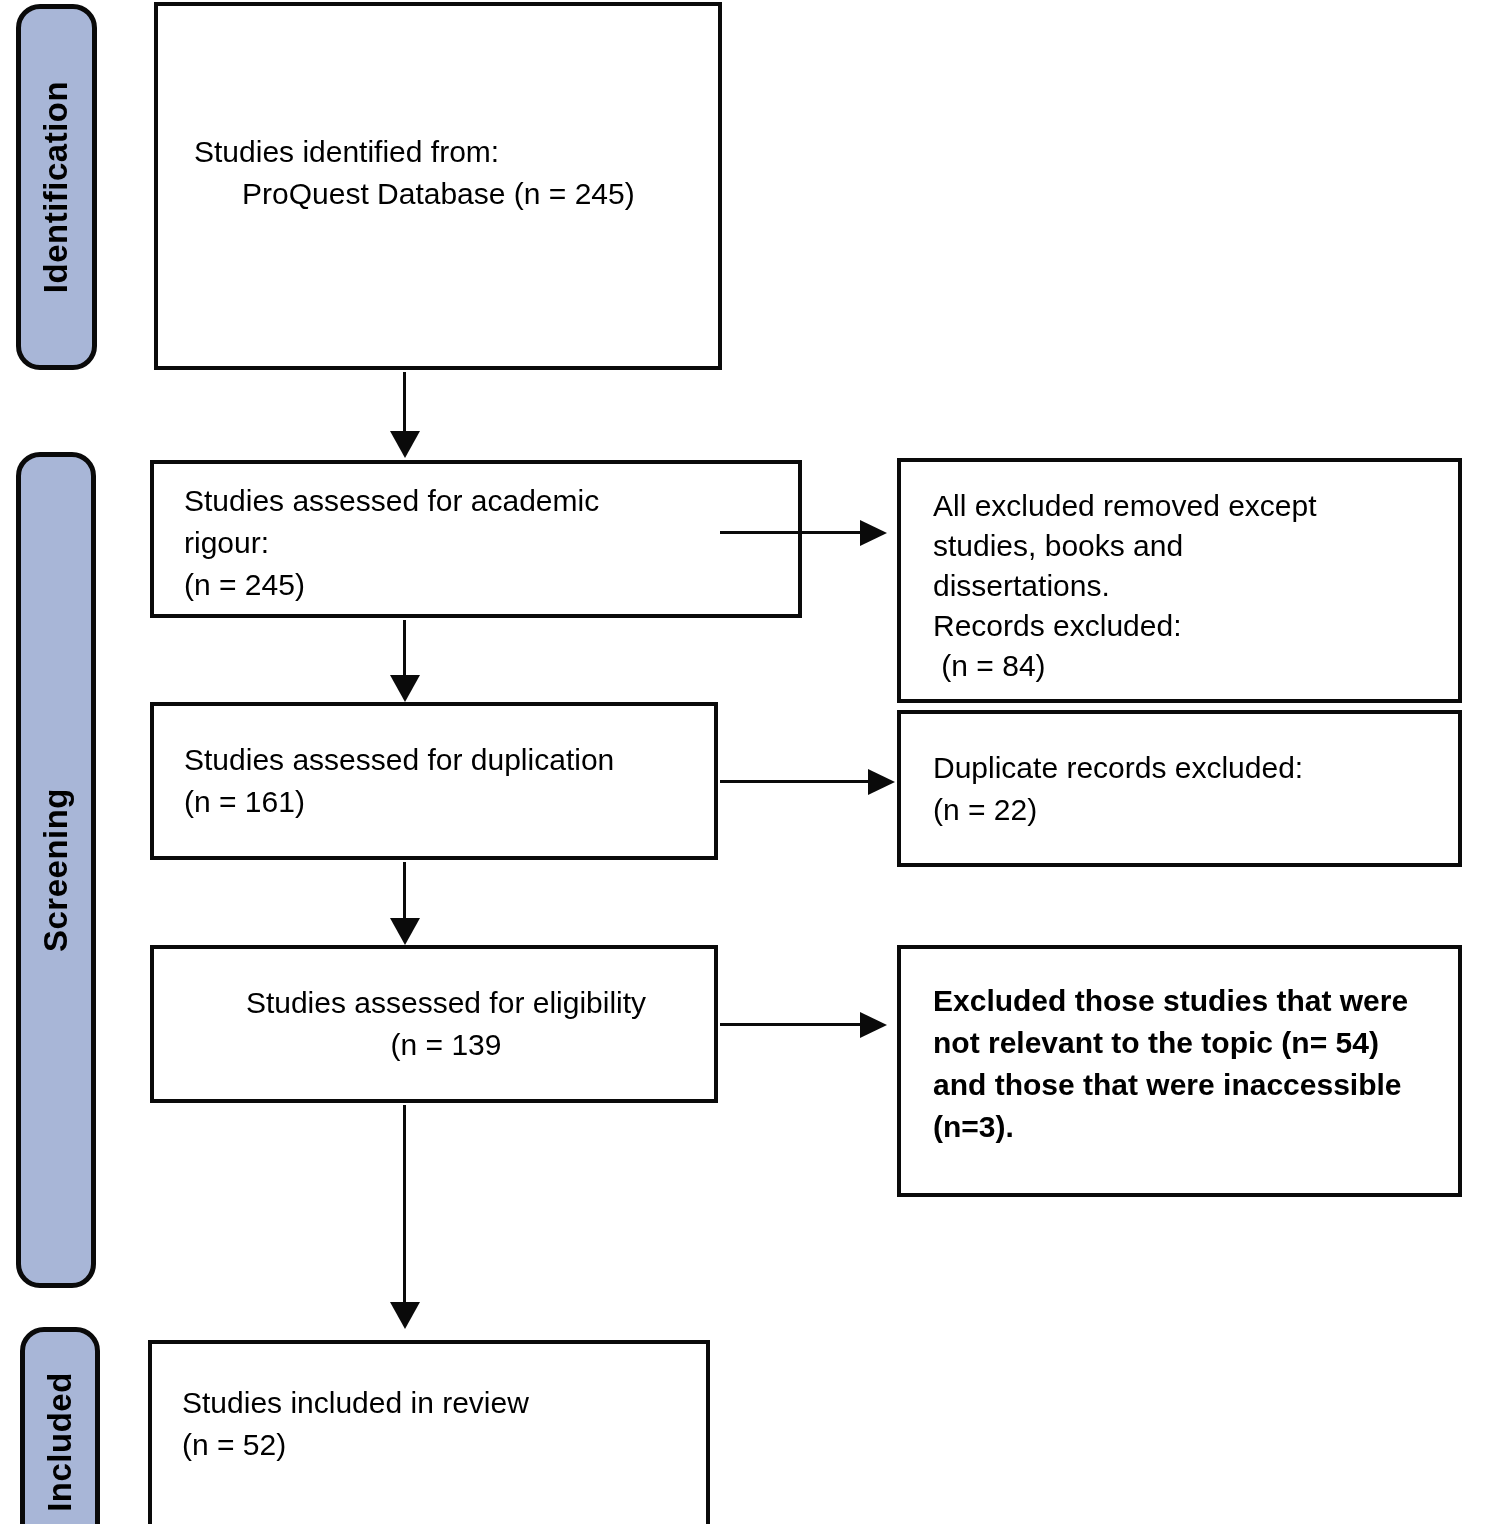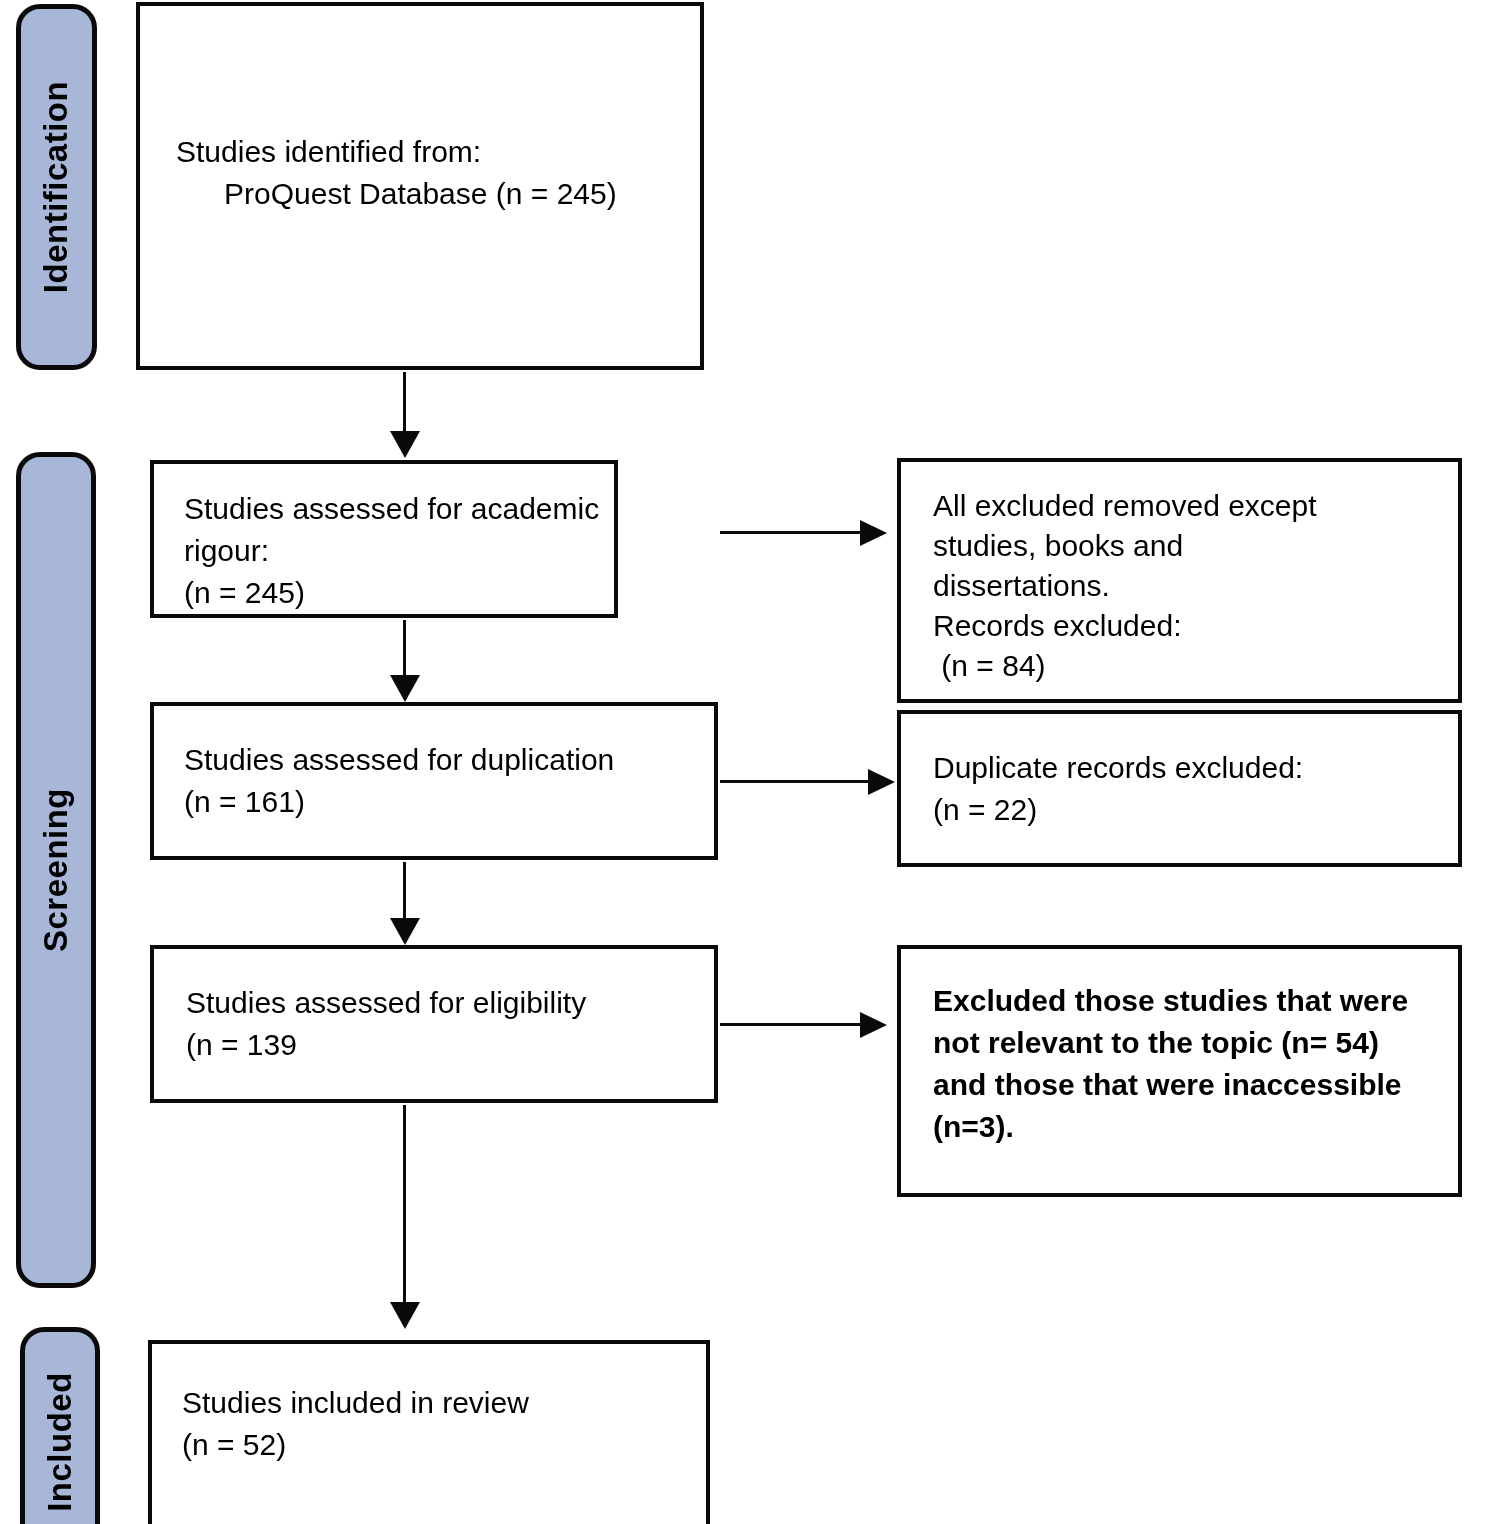--- a/index.html
+++ b/index.html
@@ -46,25 +46,25 @@
     border: 4px solid #0a0a0a;
     box-sizing: border-box;
     display: flex;
     flex-direction: column;
     justify-content: center;
     font-size: 30px;
     line-height: 42px;
   }
   .box .line { white-space: pre-wrap; }
 
-  .box-identified  { left: 136px; top: 2px;    width: 568px; height: 368px; padding-left: 36px; padding-bottom: 26px; }
+  .box-identified  { left: 154px; top: 2px;    width: 568px; height: 368px; padding-left: 36px; padding-bottom: 26px; }
   .box-identified .indent { margin-left: 48px; }
-  .box-rigour      { left: 150px; top: 460px;  width: 468px; height: 158px; padding-left: 30px; padding-top: 8px; justify-content: flex-end; }
+  .box-rigour      { left: 150px; top: 460px;  width: 652px; height: 158px; padding-left: 30px; padding-top: 8px; }
   .box-duplication { left: 150px; top: 702px;  width: 568px; height: 158px; padding-left: 30px; }
-  .box-eligibility { left: 150px; top: 945px;  width: 568px; height: 158px; padding-left: 32px; }
+  .box-eligibility { left: 150px; top: 945px;  width: 568px; height: 158px; padding-left: 24px; align-items: center; }
   .box-included    { left: 148px; top: 1340px; width: 562px; height: 200px; padding-left: 30px; justify-content: flex-start; padding-top: 38px; }
 
   .box-side-rigour      { left: 897px; top: 458px;  width: 565px; height: 245px; padding-left: 32px; line-height: 40px; padding-top: 10px; }
   .box-side-duplicates  { left: 897px; top: 710px;  width: 565px; height: 157px; padding-left: 32px; }
   .box-side-eligibility { left: 897px; top: 945px;  width: 565px; height: 252px; padding-left: 32px; padding-bottom: 14px; font-weight: bold; }
 
   
   .varrow {
     position: absolute;
     width: 3px;

